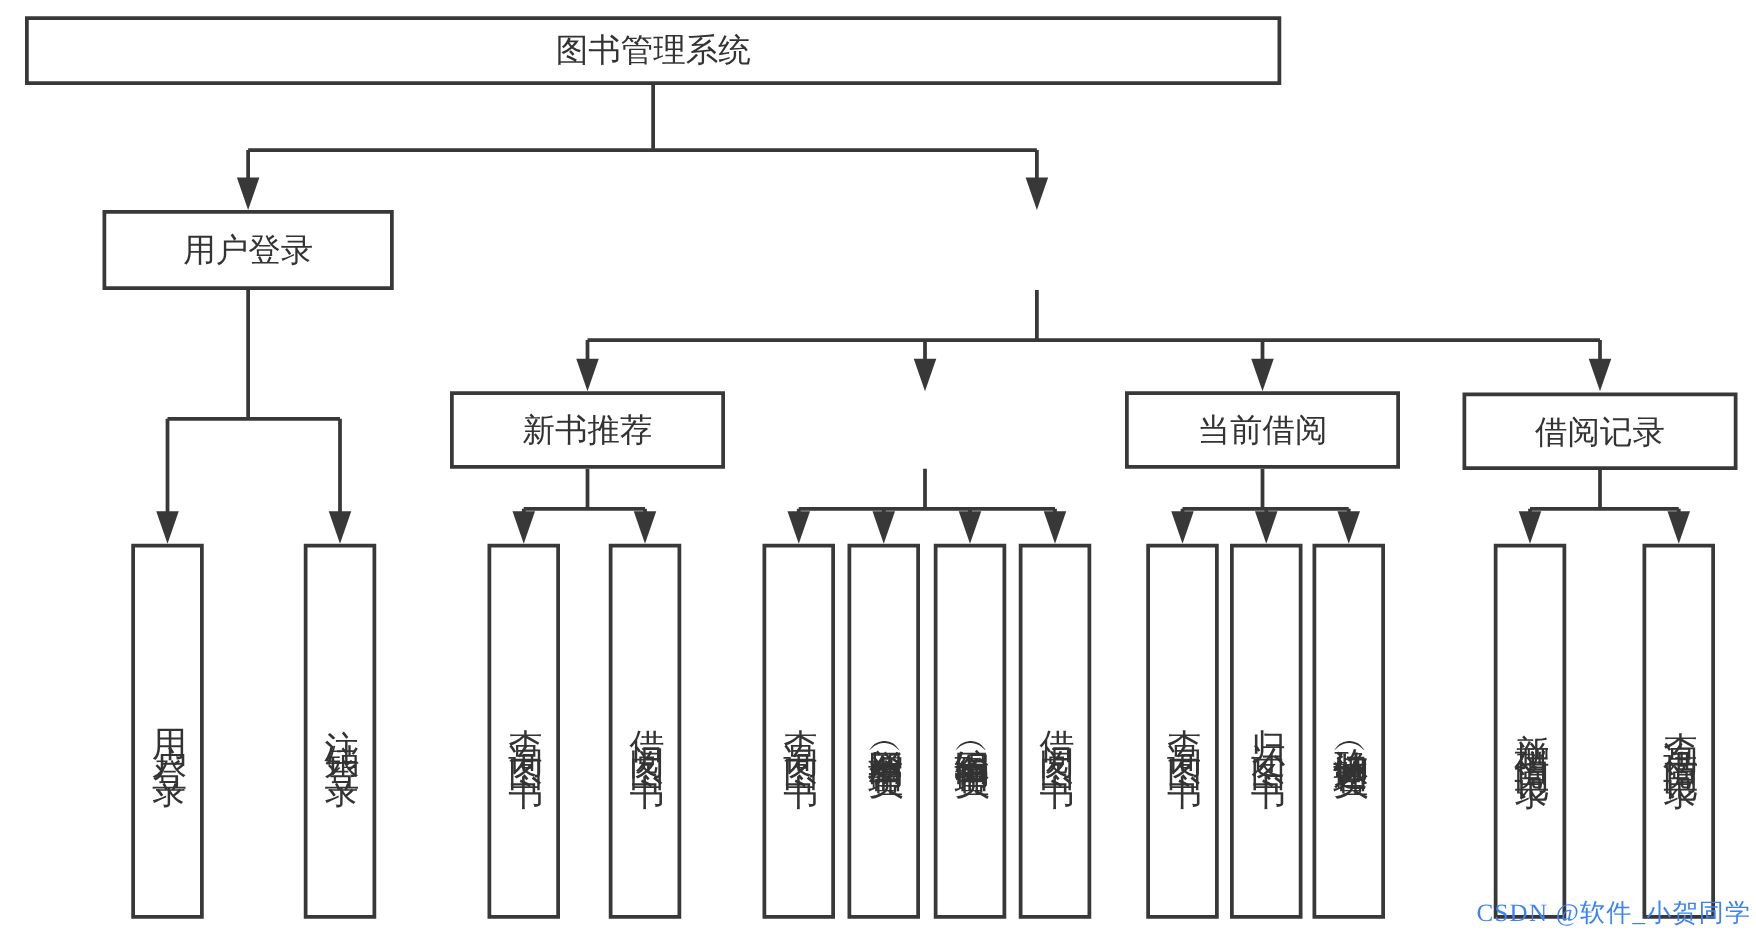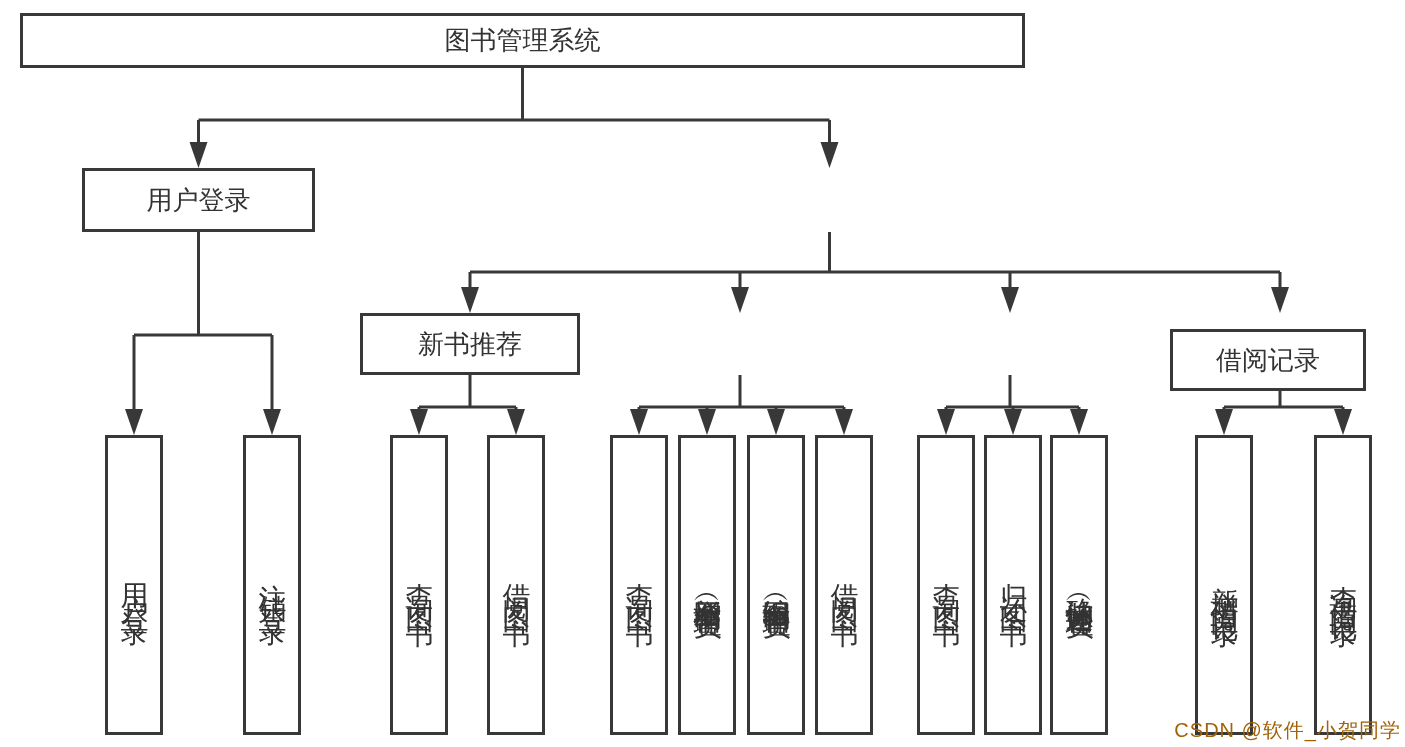--- a/index.html
+++ b/index.html
@@ -1,35 +1,35 @@
 <!DOCTYPE html>
 <html><head>
 <meta charset="utf-8">
 <style>
   html,body{margin:0;padding:0;background:#ffffff;}
   .canvas{
     position:relative;width:1405px;height:747px;background:#ffffff;overflow:hidden;
-    font-family:Liberation Sans, sans-serif;color:#333333;
+    font-family:Liberation Serif, serif;color:#333333;
   }
   .connectors{position:absolute;left:0;top:0;width:1405px;height:747px;}
   .node{
     position:absolute;box-sizing:border-box;background:#ffffff;
     border:3px solid #383838;display:flex;align-items:center;justify-content:center;
     font-size:26px;color:#333333;white-space:nowrap;
   }
   .leaf{border-width:3px;}
   .leaf span{
     writing-mode:vertical-rl;text-orientation:mixed;
     font-size:28px;line-height:1;color:#333333;
   }
   .ls4 span{letter-spacing:12px;}
   .ls6 span{letter-spacing:7px;}
   .ls9 span{letter-spacing:2px;}
   .watermark{
-    position:absolute;right:4px;bottom:3px;font-size:20px;color:#a16207;
+    position:absolute;right:4px;bottom:3px;font-size:20px;color:#3b82f6;
     letter-spacing:1px;white-space:nowrap;
   }
 </style>
 </head>
 <body>
 
 <div class="canvas">
 
   <svg class="connectors" viewBox="0 0 1405 747" xmlns="http://www.w3.org/2000/svg">
     <path fill="none" stroke="#383838" stroke-width="3" d="
@@ -67,21 +67,24 @@
     <span>图书管理系统</span>
   </div>
 
   <div class="node" style="left:82px;top:168px;width:233px;height:64px">
     <span>用户登录</span>
   </div>
 
   <div class="node" style="left:360px;top:313px;width:220px;height:62px">
     <span>新书推荐</span>
   </div>
-  <div class="node" style="left:1170px;top:329px;width:196px;height:62px">
+  <div class="node" style="left:900px;top:313px;width:220px;height:62px">
+    <span>当前借阅</span>
+  </div>
+  <div class="node" style="left:1170px;top:314px;width:220px;height:62px">
     <span>借阅记录</span>
   </div>
 
   <div class="node leaf ls4" style="left:105px;top:435px;width:58px;height:300px">
     <span>用户登录</span>
   </div>
   <div class="node leaf ls4" style="left:243px;top:435px;width:58px;height:300px">
     <span>注销登录</span>
   </div>
 

